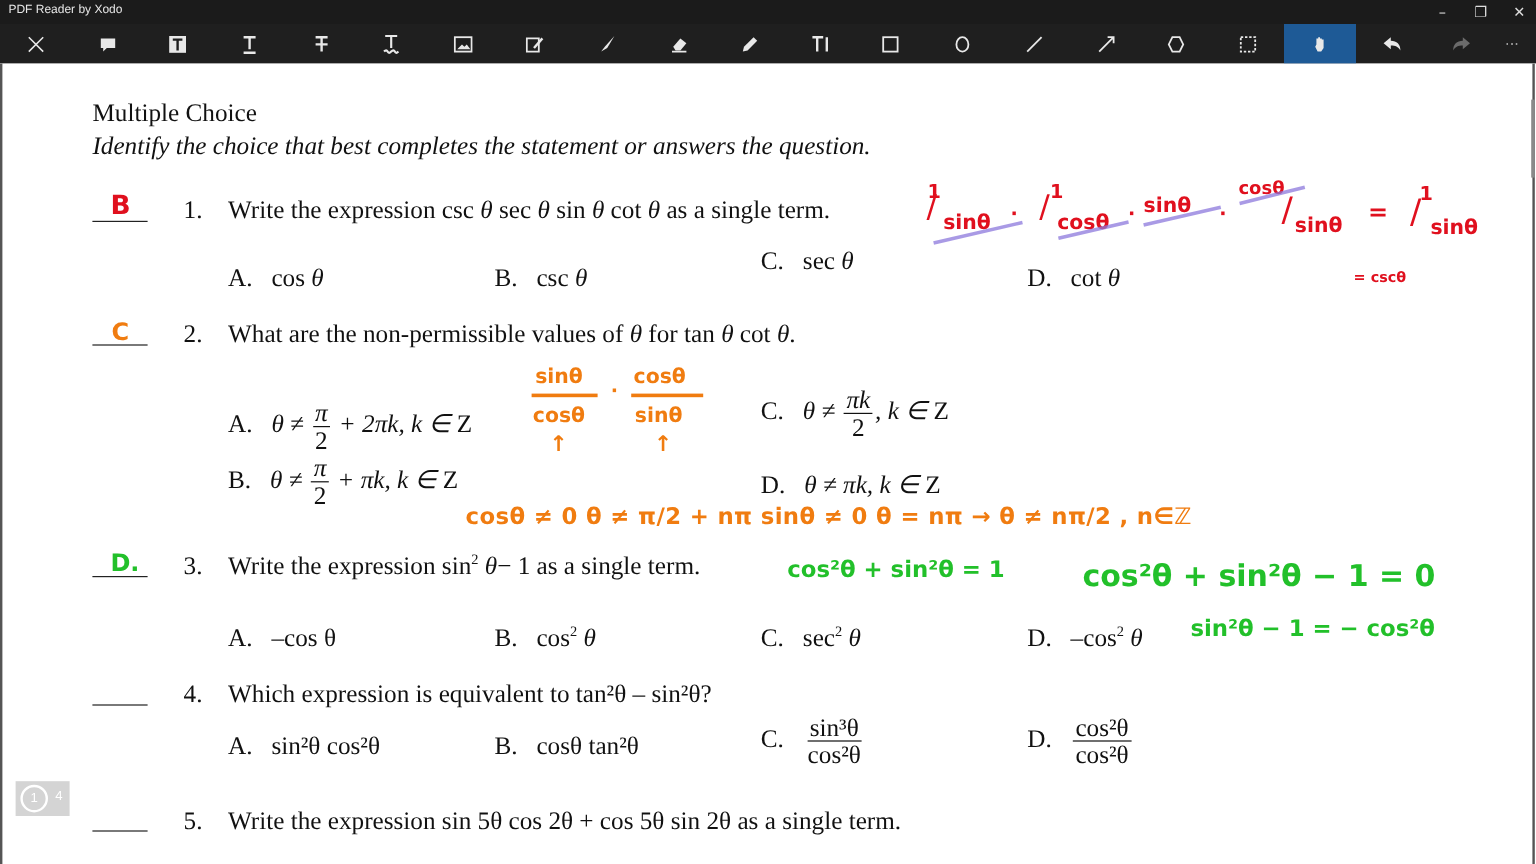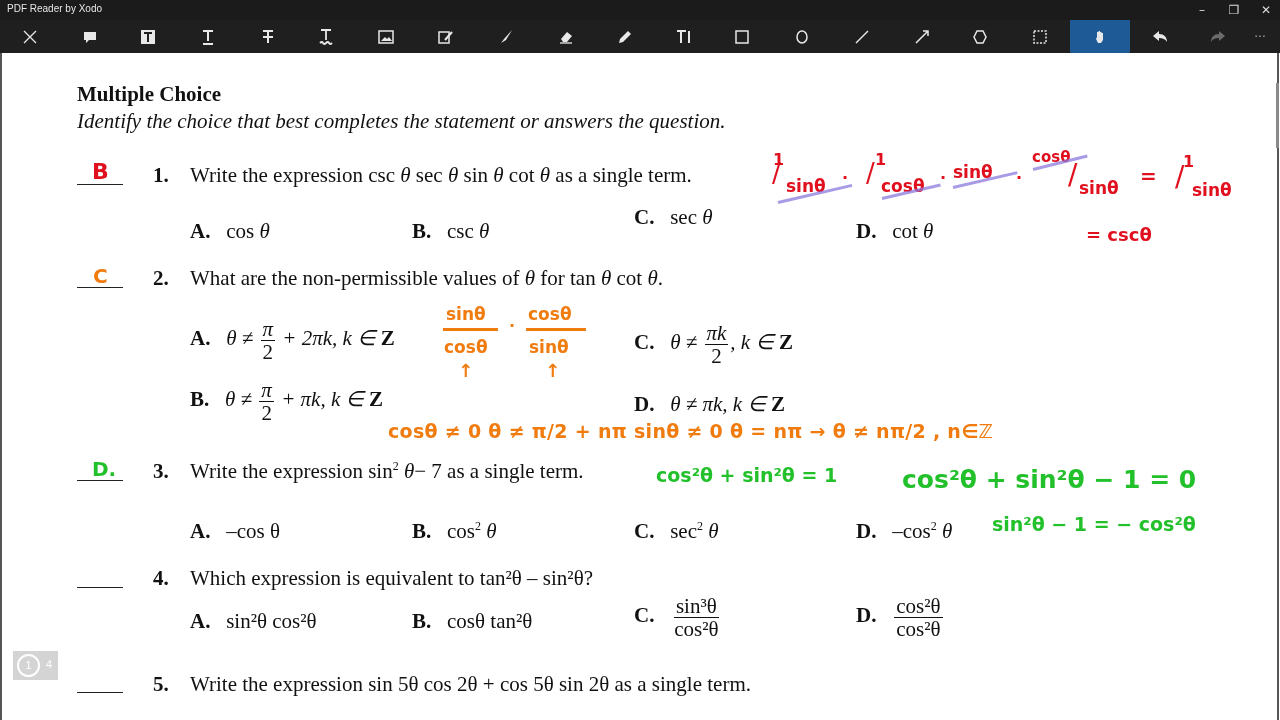--- a/index.html
+++ b/index.html
@@ -15,21 +15,21 @@
   .tool.active { background: #1e5a96; }
   .tool.disabled { color: #6b6b6b; }
   .tool svg { width: 16px; height: 16px; }
 
   .page-area { position: absolute; left: 0; top: 53px; width: 1280px; height: 667px; background: #fff; }
   .page-edge-left { position: absolute; left: 0; top: 53px; width: 2px; height: 667px; background: #555; }
   .page-edge-right { position: absolute; left: 1277px; top: 53px; width: 2px; height: 667px; background: #555; }
   .scroll-thumb { position: absolute; left: 1276px; top: 83px; width: 3px; height: 65px; background: #8a8a8a; }
 
   .t { position: absolute; white-space: nowrap; color: #111; font-family: "Liberation Serif", serif; font-size: 21px; }
-  .b { font-weight: bold; }
+  .b { font-weight: normal; }
   .i { font-style: italic; }
   .blank { position: absolute; height: 1px; background: #222; width: 46px; }
   .frac { display: inline-flex; flex-direction: column; align-items: center; vertical-align: middle; line-height: 1.05; margin: 0 2px; }
   .frac .num { border-bottom: 1px solid #111; padding: 0 2px; }
   .frac .den { padding: 0 2px; }
   sup { font-size: 12px; vertical-align: 8px; }
 
   .hw { position: absolute; white-space: nowrap; font-family: "DejaVu Sans", sans-serif; font-weight: bold; }
   .red { color: #e0101e; }
   .orange { color: #f07c10; }
@@ -195,35 +195,35 @@
   <div class="hw red" style="left:940px;top:168px;font-size:16px">·</div>
   <div class="hw red" style="left:953px;top:162px;font-size:17px">sinθ</div>
   <div class="hw red" style="left:1016px;top:168px;font-size:16px">·</div>
   <div class="hw red" style="left:1032px;top:148px;font-size:15px">cosθ</div>
   <div class="hw red" style="left:1068px;top:158px;font-size:28px;font-weight:normal">/</div>
   <div class="hw red" style="left:1079px;top:178px;font-size:17px">sinθ</div>
   <div class="hw red" style="left:1140px;top:164px;font-size:20px">=</div>
   <div class="hw red" style="left:1183px;top:152px;font-size:16px">1</div>
   <div class="hw red" style="left:1175px;top:160px;font-size:28px;font-weight:normal">/</div>
   <div class="hw red" style="left:1192px;top:180px;font-size:17px">sinθ</div>
-  <div class="hw red" style="left:1086px;top:224px;font-size:18px">= cscθ</div>
+  <div class="hw red" style="left:1128px;top:224px;font-size:12px">= cscθ</div>
   <div class="strike" style="left:778px;top:201px;width:76px;transform:rotate(-13deg)"></div>
   <div class="strike" style="left:882px;top:197px;width:60px;transform:rotate(-13deg)"></div>
   <div class="strike" style="left:953px;top:186px;width:66px;transform:rotate(-13deg)"></div>
   <div class="strike" style="left:1033px;top:168px;width:56px;transform:rotate(-14deg)"></div>
 </div>
 
 <div class="blank" style="left:77px;top:287px"></div>
 <div class="hw orange" style="left:93px;top:264px;font-size:20px">C</div>
 <div class="t b" style="left:153px;top:266px">2.</div>
 <div class="t" style="left:190px;top:266px">
   <span>What are the non-permissible values of </span><span class="i">θ</span><span> for tan </span><span class="i">θ</span><span> cot </span><span class="i">θ</span><span>.</span>
 </div>
 
-<div class="t" style="left:190px;top:318px">
+<div class="t" style="left:190px;top:333px">
   <span class="b">A.</span>&nbsp;&nbsp; <span class="i">θ ≠ </span><span class="frac">
       <span class="num i">π</span>
       <span class="den">2</span>
     </span><span class="i"> + 2πk, k ∈ </span><span class="b">Z</span>
 </div>
 <div class="t" style="left:190px;top:379px">
   <span class="b">B.</span>&nbsp;&nbsp; <span class="i">θ ≠ </span><span class="frac">
       <span class="num i">π</span>
       <span class="den">2</span>
     </span><span class="i"> + πk, k ∈ </span><span class="b">Z</span>
@@ -248,21 +248,21 @@
   <div class="hw orange" style="left:529px;top:337px;font-size:17px">sinθ</div>
   <div class="hw orange" style="left:458px;top:360px;font-size:18px">↑</div>
   <div class="hw orange" style="left:545px;top:360px;font-size:18px">↑</div>
   <div class="hw orange" style="left:388px;top:420px;font-size:19px;letter-spacing:0.3px">cosθ ≠ 0   θ ≠ π/2 + nπ    sinθ ≠ 0   θ = nπ  →  θ ≠ nπ/2 , n∈ℤ</div>
 </div>
 
 <div class="blank" style="left:77px;top:480px"></div>
 <div class="hw green" style="left:92px;top:457px;font-size:20px">D.</div>
 <div class="t b" style="left:153px;top:459px">3.</div>
 <div class="t" style="left:190px;top:459px">
-  <span>Write the expression sin</span><sup>2</sup><span class="i"> θ</span><span>− 7 as a single term.</span>
+  <span>Write the expression sin</span><sup>2</sup><span class="i"> θ</span><span>− 1 as a single term.</span>
 </div>
 <div class="t" style="left:190px;top:519px"><span class="b">A.</span>&nbsp;&nbsp; <span>–cos θ</span></div>
 <div class="t" style="left:412px;top:519px"><span class="b">B.</span>&nbsp;&nbsp; <span>cos</span><sup>2</sup><span class="i"> θ</span></div>
 <div class="t" style="left:634px;top:519px"><span class="b">C.</span>&nbsp;&nbsp; <span>sec</span><sup>2</sup><span class="i"> θ</span></div>
 <div class="t" style="left:856px;top:519px"><span class="b">D.</span>&nbsp;&nbsp; <span>–cos</span><sup>2</sup><span class="i"> θ</span></div>
 
 <div>
   <div class="hw green" style="left:656px;top:464px;font-size:19px">cos²θ + sin²θ = 1</div>
   <div class="hw green" style="left:902px;top:465px;font-size:25px">cos²θ + sin²θ − 1 = 0</div>
   <div class="hw green" style="left:992px;top:513px;font-size:19px">sin²θ − 1 = − cos²θ</div>

